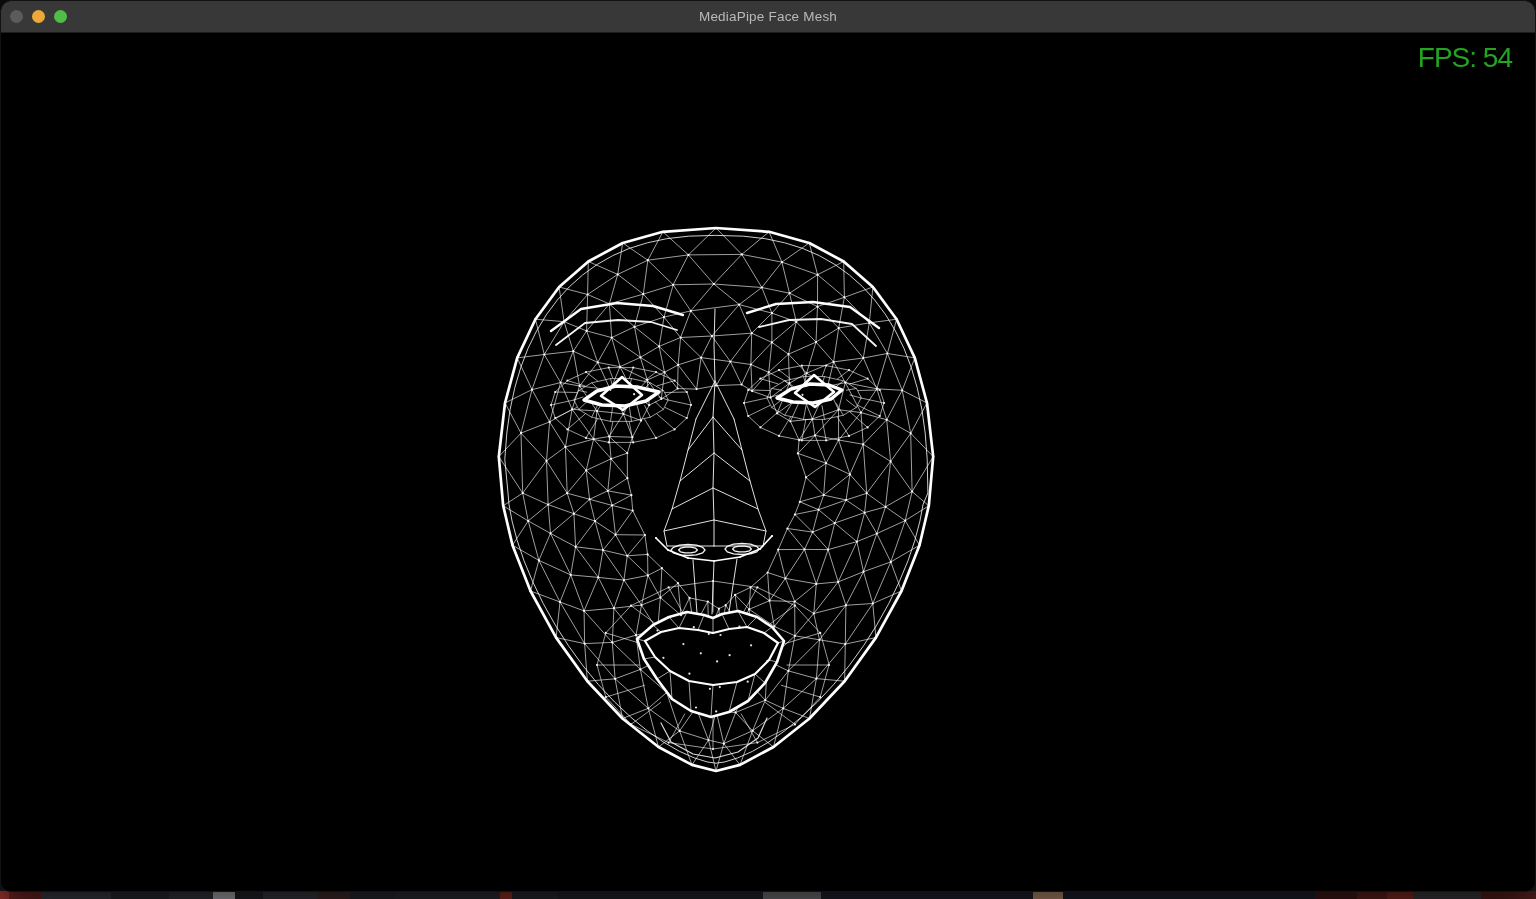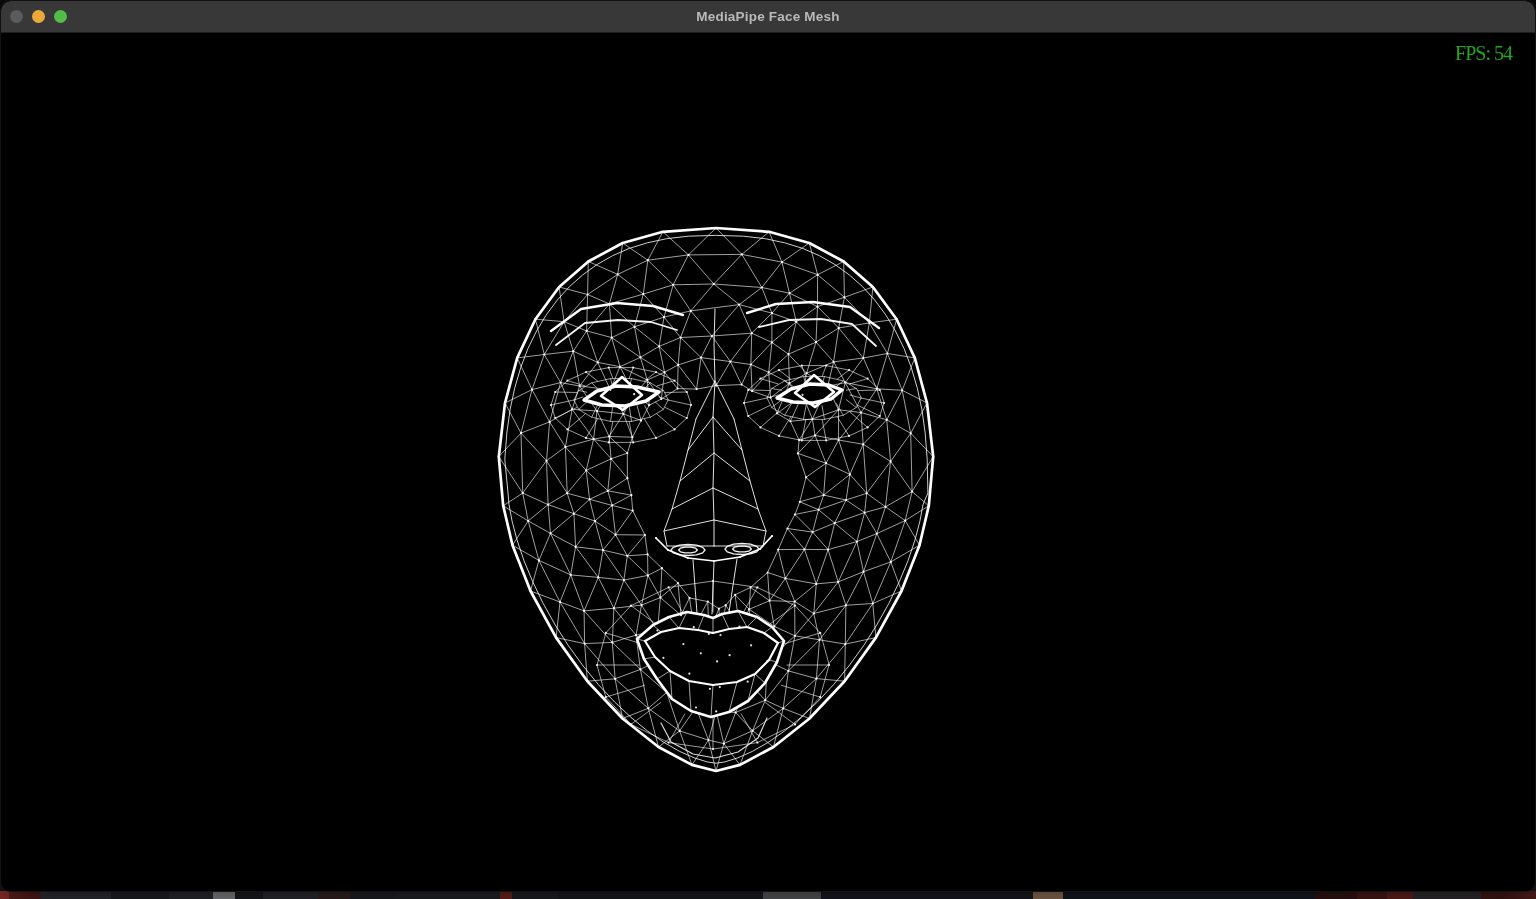--- a/index.html
+++ b/index.html
@@ -13,25 +13,25 @@
            filter:blur(.3px);}
   .hex-row span{margin-right:8px;}
   
   .app-window{position:absolute;top:0;left:0;right:0;height:892px;background:#000;
               border-radius:10px;box-sizing:border-box;
               border:1px solid rgba(255,255,255,.07);
               box-shadow:0 18px 40px rgba(0,0,0,.65);overflow:hidden;}
   .titlebar{position:absolute;top:0;left:0;right:0;height:31px;background:#383838;
             border-bottom:1px solid #1d1d1d;border-radius:10px 10px 0 0;
             display:flex;align-items:center;justify-content:center;}
-  .window-title{font-weight:bold;font-size:13.5px;color:#b9b9b9;letter-spacing:.2px;}
+  .window-title{font-weight:normal;font-size:13.5px;color:#b9b9b9;letter-spacing:.2px;}
   .lights{position:absolute;left:9px;top:9px;display:flex;gap:9px;}
   .light{width:13px;height:13px;border-radius:50%;}
   .fps{position:absolute;top:41px;right:23px;
-       font-family:Liberation Serif, serif;font-size:20px;letter-spacing:-1px;}
+       font-family:Liberation Sans, sans-serif;font-size:28px;letter-spacing:-1px;}
   .mesh-svg{position:absolute;top:0;left:0;width:1536px;height:892px;}
 </style>
 </head>
 <body>
 
 <div class="screen">
 
   <div class="bg-strip" id="strip">
     <div class="hex-row" id="hexrow" style="left: 360px;"><span style="color: rgb(68, 160, 74);">ff</span><span style="color: rgb(176, 64, 56);">d8</span><span style="color: rgb(163, 76, 68);">c9bd7</span><span style="color: rgb(150, 156, 162);">0b</span><span style="color: rgb(150, 156, 162);">95</span><span style="color: rgb(63, 158, 70);">0000</span><span style="color: rgb(176, 168, 62);">c076</span><span style="color: rgb(150, 156, 162);">c</span></div>
   <div class="frag" style="left: 0px; width: 9px; background: rgb(156, 52, 48);"></div>

